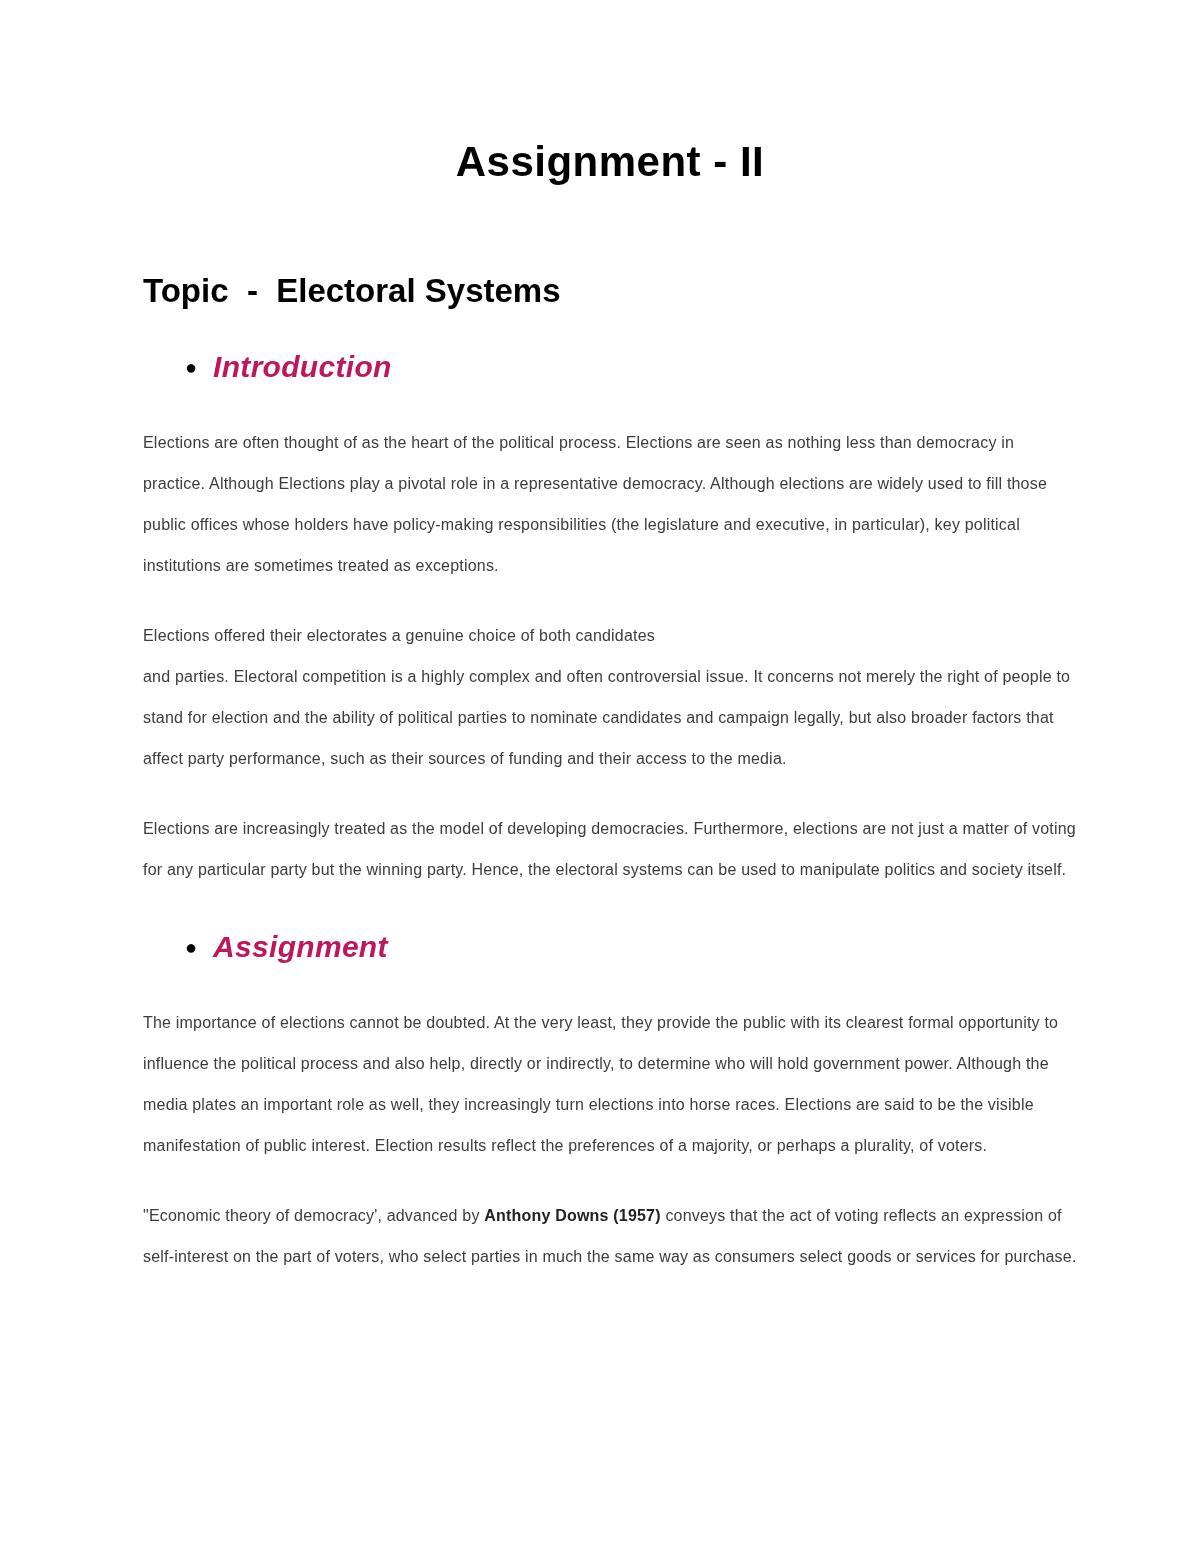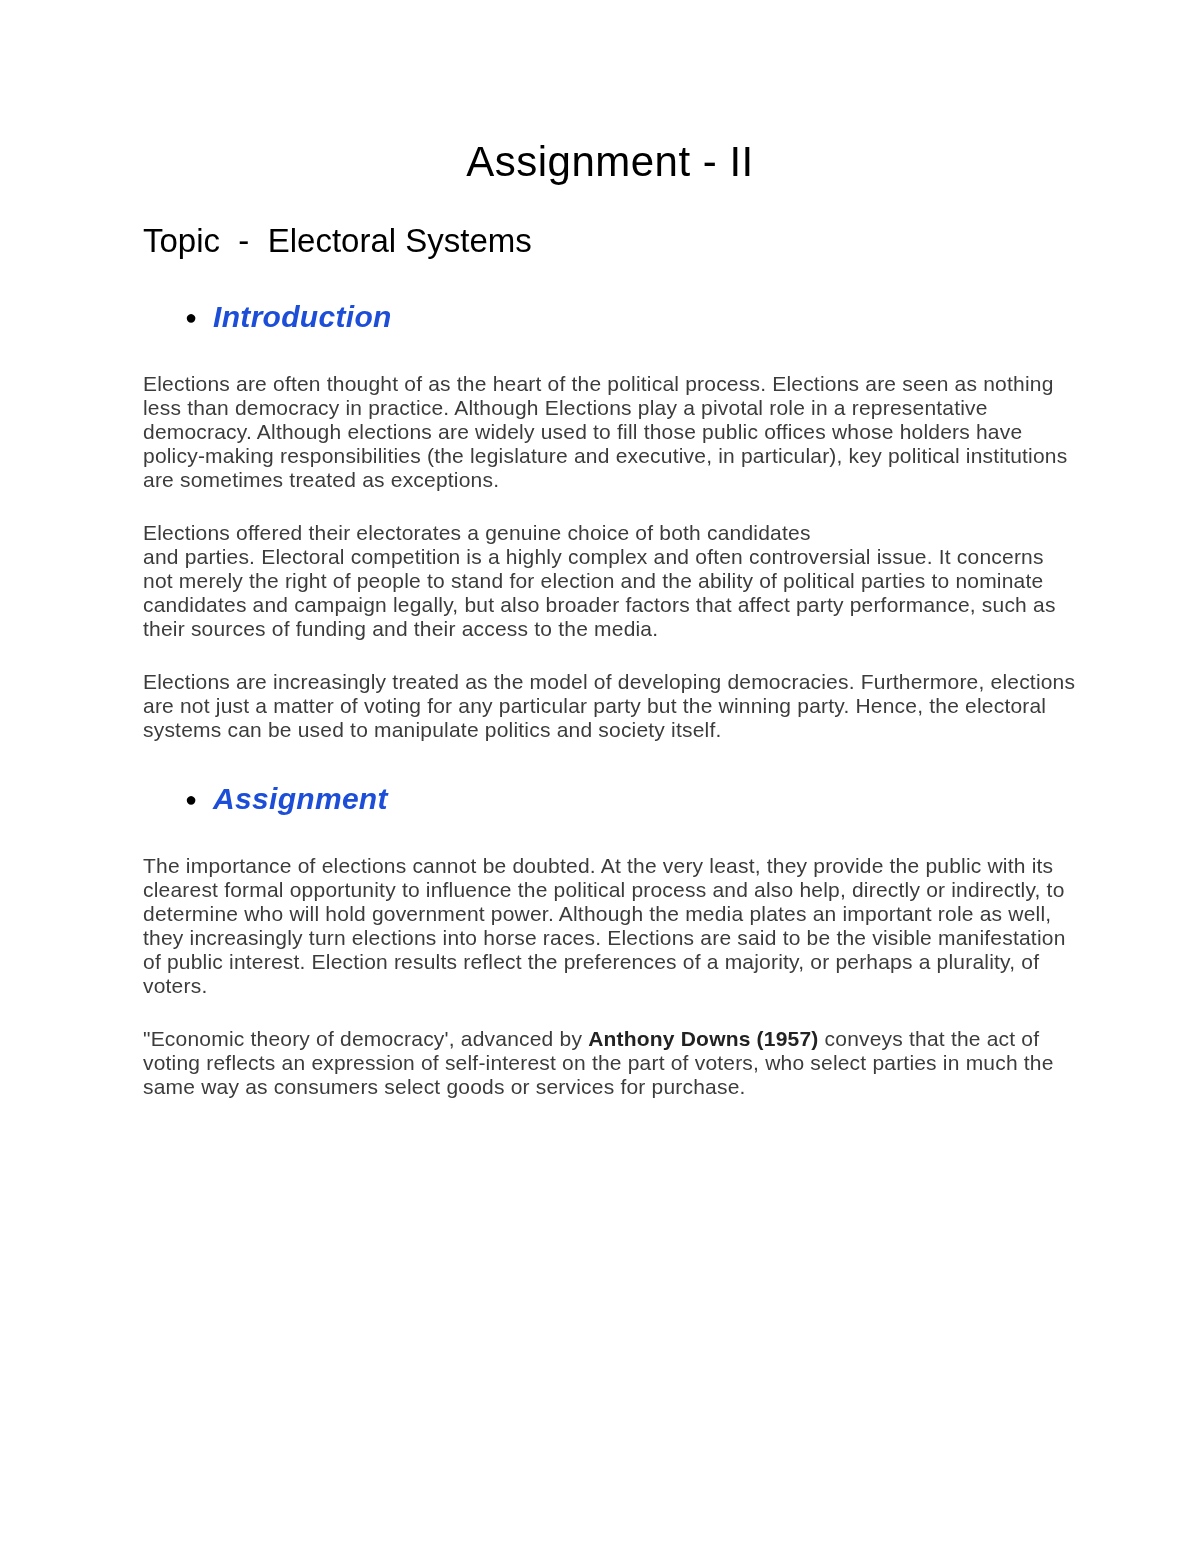--- a/index.html
+++ b/index.html
@@ -15,30 +15,30 @@
     background: #ffffff;
     padding: 138px 123px 80px 143px;
   }
 
   .content {
     width: 934px;
   }
 
   .doc-title {
     font-size: 42px;
-    font-weight: normal;
+    font-weight: bold;
     color: #000000;
     text-align: center;
     letter-spacing: 0.5px;
-    margin-bottom: 36px;
+    margin-bottom: 86px;
   }
 
   .topic-heading {
     font-size: 33px;
-    font-weight: normal;
+    font-weight: bold;
     color: #000000;
     white-space: pre-wrap;
     margin-bottom: 30px;
   }
 
   .section-heading {
     display: flex;
     align-items: center;
     padding-left: 42px;
     margin-top: 40px;
@@ -51,27 +51,27 @@
     font-style: normal;
     font-weight: normal;
     margin-right: 16px;
     line-height: 1;
   }
 
   .section-heading-text {
     font-size: 30px;
     font-weight: bold;
     font-style: italic;
-    color: #1d4ed8;
+    color: #be185d;
     letter-spacing: 0.3px;
   }
 
   .paragraph {
-    font-size: 21px;
-    line-height: 24px;
+    font-size: 16px;
+    line-height: 41px;
     color: #3c3c3c;
     white-space: pre-wrap;
     margin-bottom: 29px;
     letter-spacing: 0.2px;
   }
 
   .paragraph .bold {
     font-weight: bold;
     color: #222222;
     margin-top: 16px;

